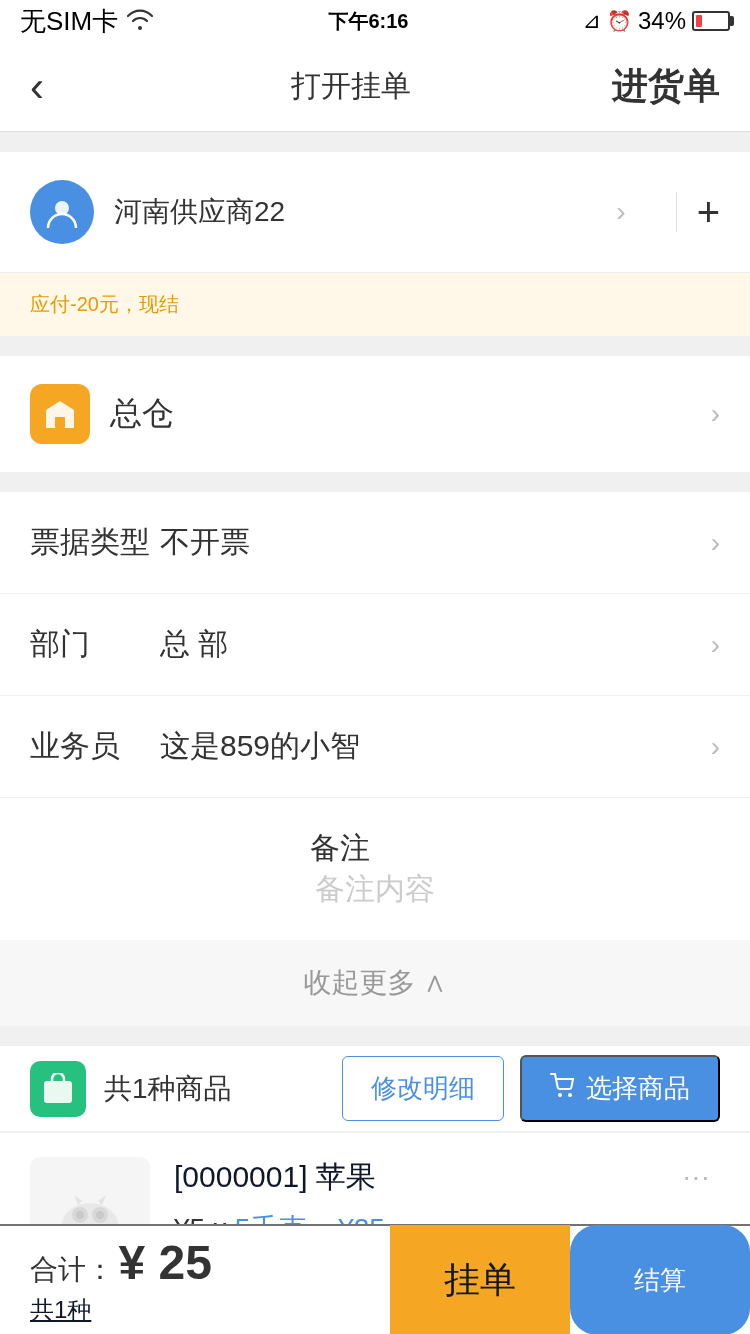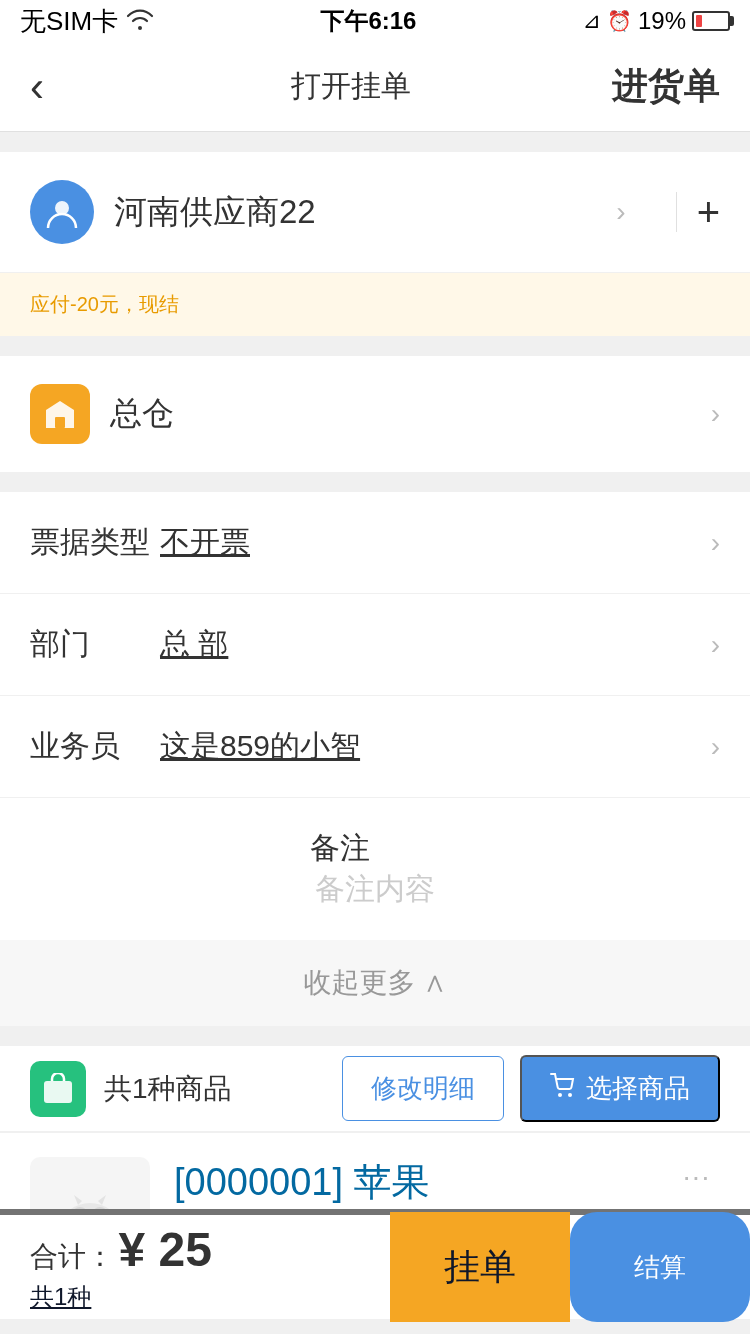--- a/index.html
+++ b/index.html
@@ -18,21 +18,21 @@
       background: #fff;
       height: 42px;
       display: flex;
       align-items: center;
       justify-content: space-between;
       padding: 0 20px;
       font-size: 26px;
       font-weight: 500;
     }
     .status-left { display: flex; align-items: center; gap: 8px; font-size: 26px; }
-    .status-center { font-size: 24px; font-weight: 600; }
+    .status-center { font-size: 20px; font-weight: 600; }
     .status-right { display: flex; align-items: center; gap: 6px; font-size: 24px; }
     .battery-icon {
       display: inline-flex; align-items: center;
       border: 2px solid #333; border-radius: 3px;
       width: 38px; height: 20px; padding: 2px; position: relative;
     }
     .battery-icon::after {
       content: '';
       position: absolute; right: -6px; top: 50%;
       transform: translateY(-50%);
@@ -68,21 +68,21 @@
       padding: 28px 30px;
       border-bottom: 1px solid #f0f0f0;
     }
     .supplier-avatar {
       width: 64px; height: 64px;
       border-radius: 50%;
       background: #4a90e2;
       display: flex; align-items: center; justify-content: center;
       color: #fff; font-size: 28px; margin-right: 20px; flex-shrink: 0;
     }
-    .supplier-name { flex: 1; font-size: 33px; color: #333; }
+    .supplier-name { flex: 1; font-size: 28px; color: #333; }
     .chevron-right {
       color: #bbb; font-size: 28px; margin-right: 30px;
     }
     .add-btn {
       font-size: 40px; color: #333; cursor: pointer; font-weight: 300;
     }
     .divider-v {
       width: 1px; background: #e0e0e0; height: 40px; margin: 0 20px;
     }
 
@@ -123,21 +123,20 @@
     .form-label {
       font-size: 30px;
       color: #333;
       width: 130px;
       flex-shrink: 0;
     }
     .form-value {
       flex: 1;
       font-size: 30px;
       color: #333;
-      text-decoration: underline;
     }
     .form-placeholder {
       flex: 1;
       font-size: 30px;
       color: #ccc;
     }
     .form-chevron { color: #bbb; font-size: 28px; }
 
     
     .collapse-row {
@@ -204,38 +203,38 @@
       border-radius: 10px;
       display: flex; align-items: center; justify-content: center;
       margin-right: 24px; flex-shrink: 0;
       overflow: hidden;
     }
     .product-thumb-inner {
       width: 80px; height: 80px;
       opacity: 0.3;
     }
     .product-info { flex: 1; }
-    .product-name { font-size: 38px; color: #0369a1; margin-bottom: 12px; }
+    .product-name { font-size: 30px; color: #0f172a; margin-bottom: 12px; }
     .product-price { font-size: 28px; color: #333; }
     .price-highlight { color: #4a90e2; }
     .product-more {
       color: #bbb; font-size: 28px; cursor: pointer; padding: 4px 10px;
     }
 
     
     .footer {
       position: fixed;
-      bottom: 15px;
+      bottom: 0;
       left: 0;
       width: 750px;
       height: 110px;
       display: flex;
       align-items: center;
       background: #fff;
-      border-top: 6px solid #737373;
+      border-top: 2px solid #737373;
     }
     .footer-total {
       flex: 1;
       padding: 0 30px;
     }
     .footer-total-amount { font-size: 48px; font-weight: 600; color: #333; display: inline; }
     .footer-btn-hang {
       width: 180px; height: 110px;
       background: #f5a623;
       display: flex; align-items: center; justify-content: center;
@@ -259,21 +258,21 @@
         <path d="M14 18a2 2 0 100 4 2 2 0 000-4z" fill="#333"></path>
         <path d="M7 13c1.9-1.9 4.4-3 7-3s5.1 1.1 7 3" stroke="#333" stroke-width="2.2" fill="none" stroke-linecap="round"></path>
         <path d="M2 8c3.3-3.3 7.8-5.3 12-5.3s8.7 2 12 5.3" stroke="#333" stroke-width="2.2" fill="none" stroke-linecap="round"></path>
       </svg>
     </span>
   </div>
   <div class="status-center">下午6:16</div>
   <div class="status-right">
     <span style="font-size:22px;">⊿</span>
     <span style="font-size:20px;">⏰</span>
-    <span style="font-size:24px;">19%</span>
+    <span style="font-size:24px;">34%</span>
     <div class="battery-icon">
       <div class="battery-fill"></div>
     </div>
   </div>
 </div>
 
 <div class="nav-bar">
   <div style="font-size:42px; color:#333; cursor:pointer; width:60px;">‹</div>
   <div style="font-size:30px; color:#333; cursor:pointer;">打开挂单</div>
   <div style="font-size:36px; font-weight:600; color:#333;">进货单</div>

